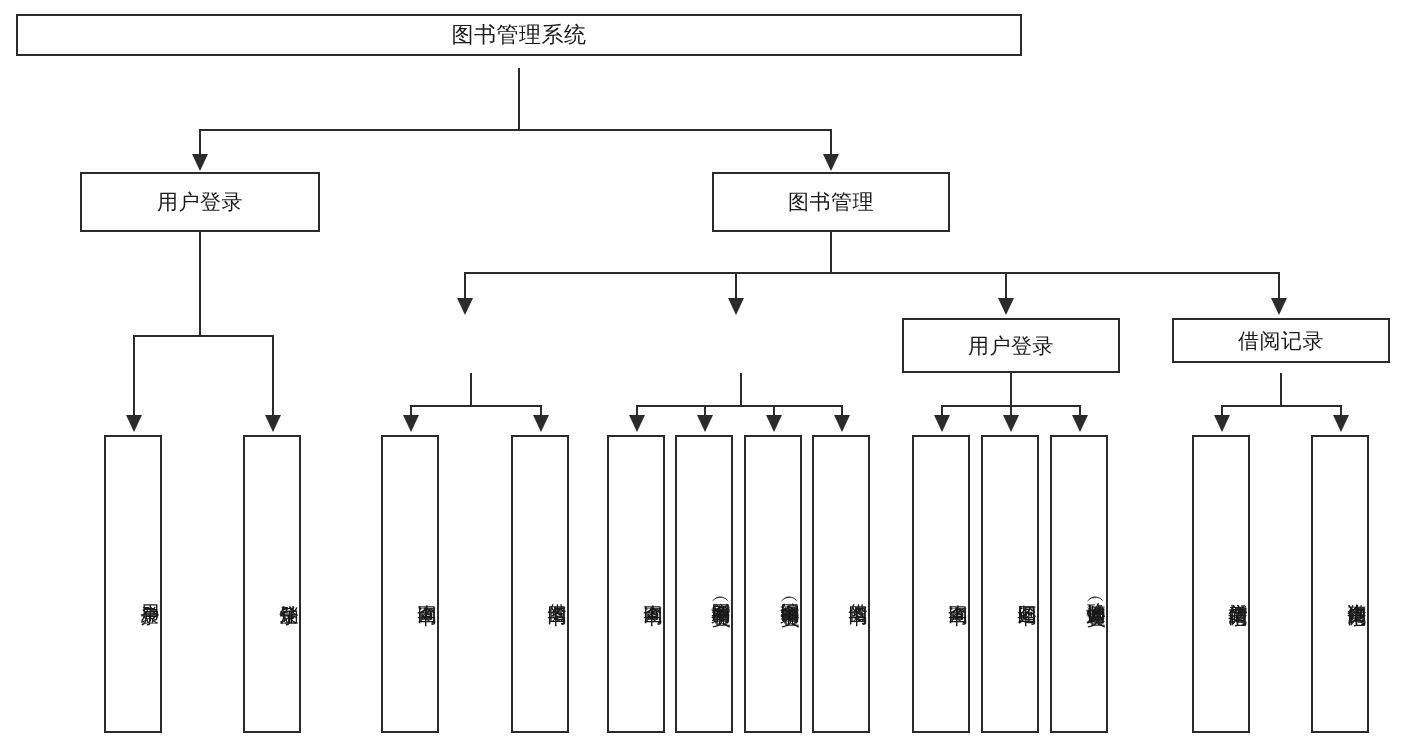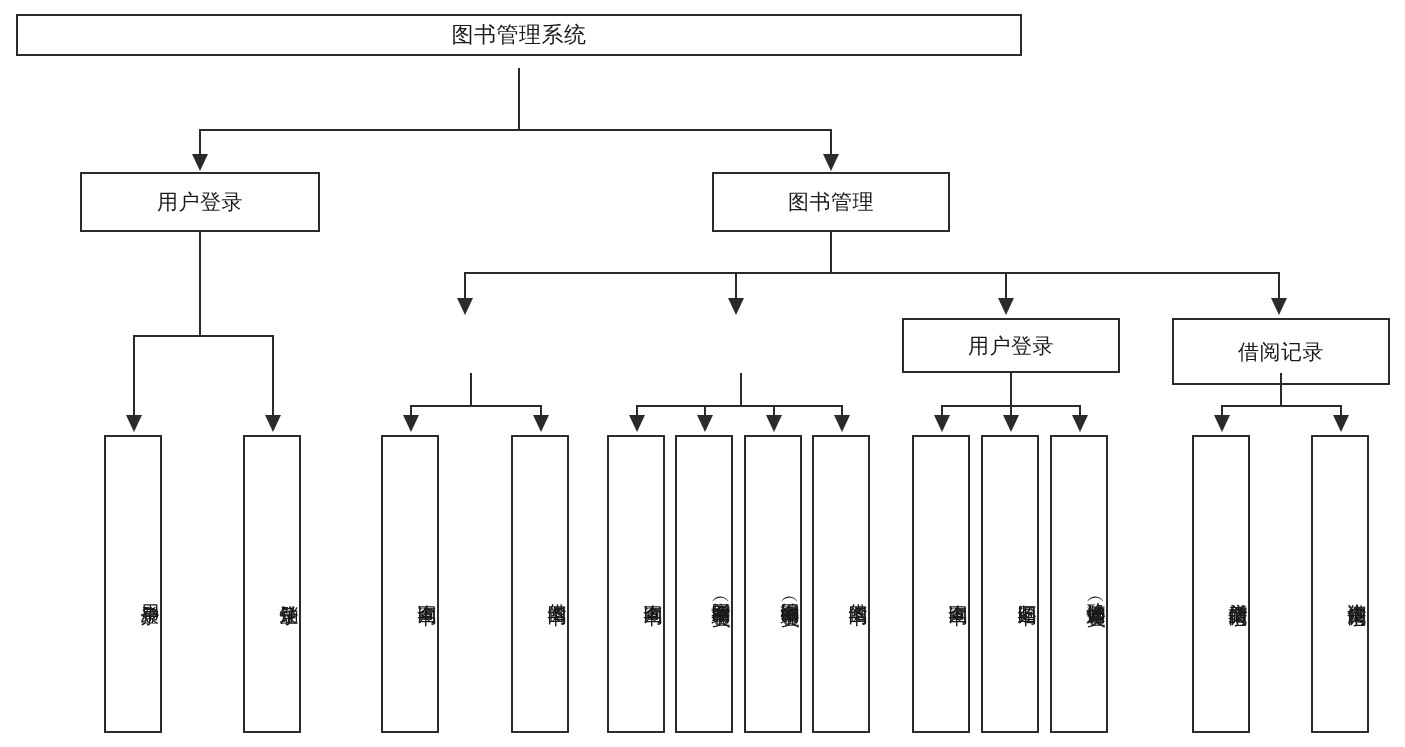--- a/index.html
+++ b/index.html
@@ -116,21 +116,21 @@
   <div class="vline" style="left:735px; top:272px; height:28px;"></div>
   <div class="arrow" style="left:728px; top:298px;"></div>
   <div class="vline" style="left:1005px; top:272px; height:28px;"></div>
   <div class="arrow" style="left:998px; top:298px;"></div>
   <div class="vline" style="left:1278px; top:272px; height:28px;"></div>
   <div class="arrow" style="left:1271px; top:298px;"></div>
 
   <div class="node horiz" style="left:902px; top:318px; width:218px; height:55px;">
     <span>用户登录</span>
   </div>
-  <div class="node horiz" style="left:1172px; top:318px; width:218px; height:67px;">
+  <div class="node horiz" style="left:1172px; top:318px; width:218px; height:45px;">
     <span>借阅记录</span>
   </div>
 
   <div class="vline" style="left:470px; top:373px; height:34px;"></div>
   <div class="hline" style="left:410px; top:405px; width:130px;"></div>
   <div class="vline" style="left:410px; top:405px; height:12px;"></div>
   <div class="arrow" style="left:403px; top:415px;"></div>
   <div class="vline" style="left:540px; top:405px; height:12px;"></div>
   <div class="arrow" style="left:533px; top:415px;"></div>
 

